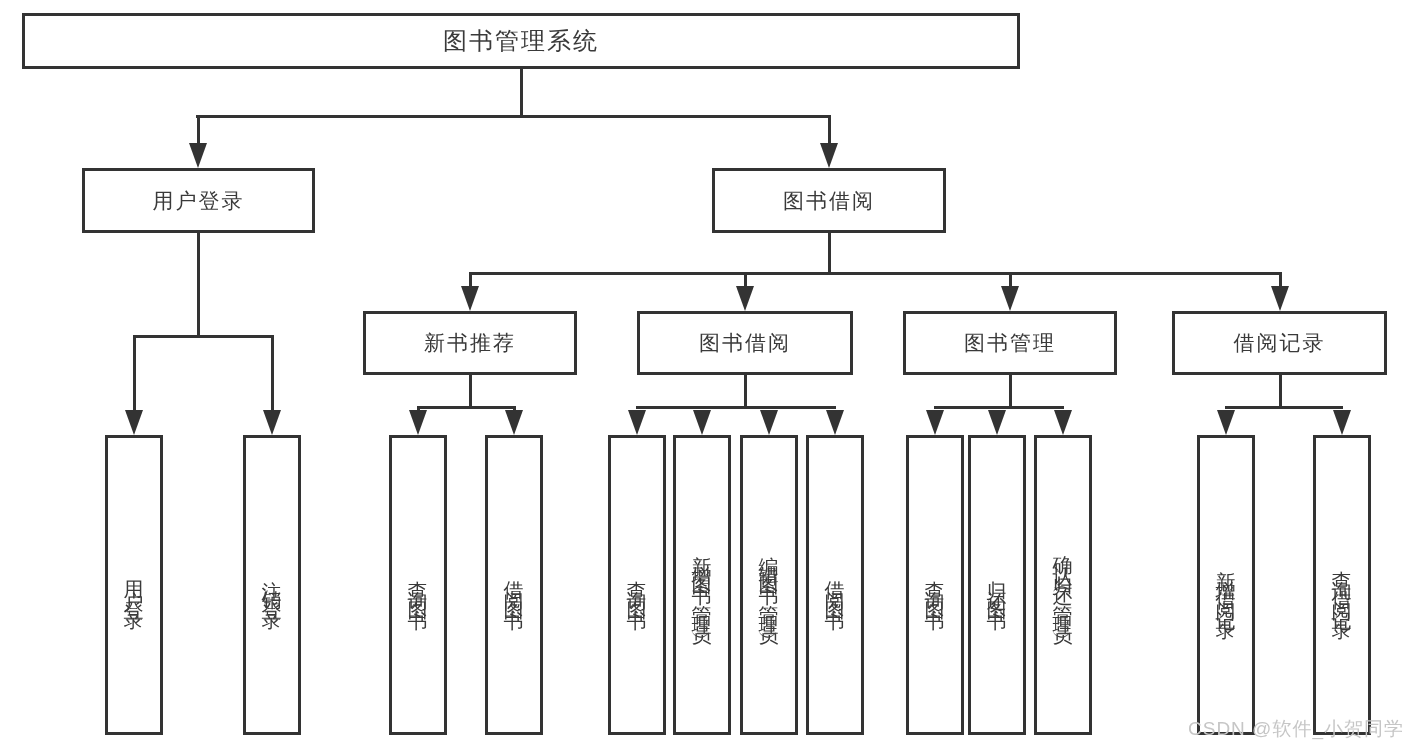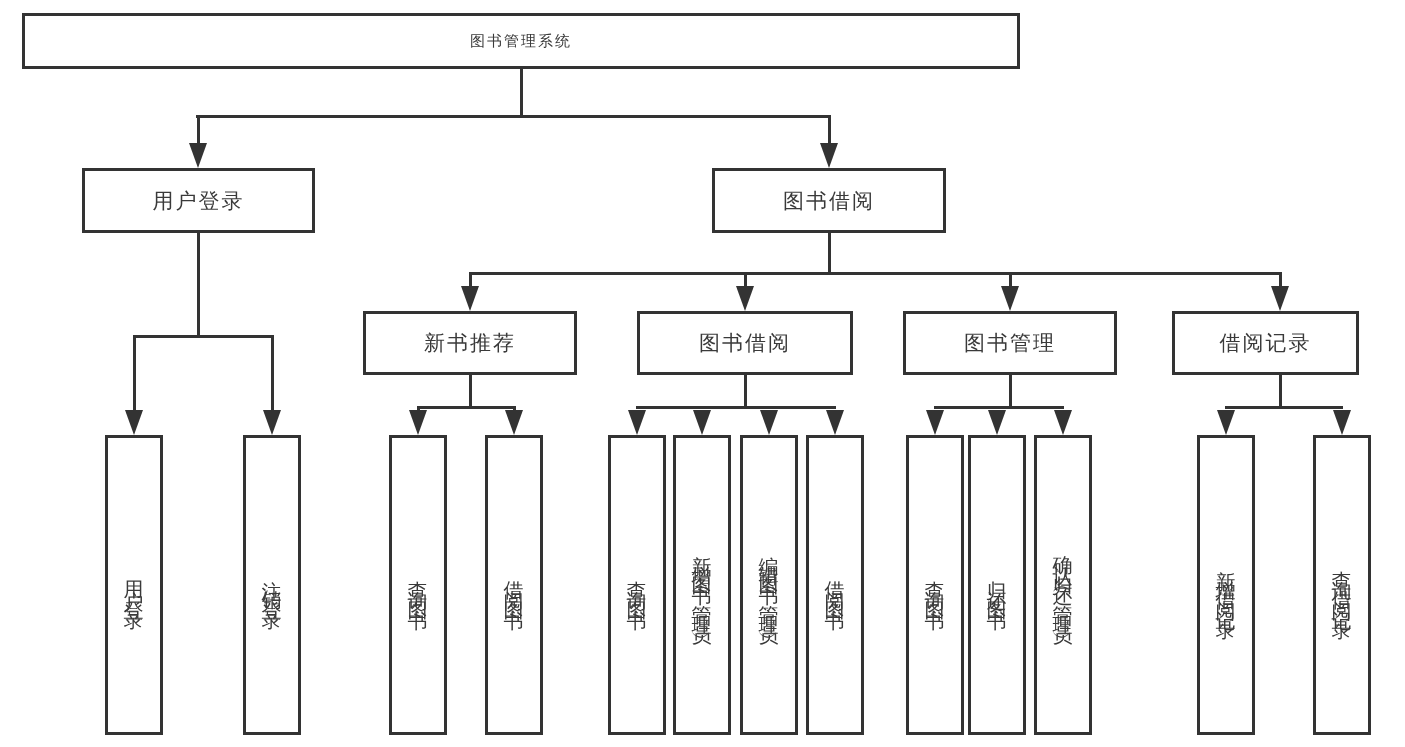--- a/index.html
+++ b/index.html
@@ -17,21 +17,21 @@
     font-family:"Liberation Sans","DejaVu Sans",sans-serif;
   }
   .hbox{
     position:absolute;box-sizing:border-box;
     border:3px solid var(--line);
     background:#fff;
     display:flex;align-items:center;justify-content:center;
     font-size:21px;letter-spacing:2px;color:var(--text);
     white-space:nowrap;
   }
-  .hbox.root{font-size:15px;}
+  .hbox.root{font-size:24px;}
   .vbox{
     position:absolute;box-sizing:border-box;
     width:58px;height:300px;top:435px;
     border:3px solid var(--line);
     background:#fff;
     writing-mode:vertical-rl;text-orientation:mixed;
     display:flex;align-items:center;justify-content:center;
     font-size:20px;letter-spacing:10px;color:var(--text);
     line-height:1;
   }
@@ -80,21 +80,21 @@
   <div class="vline" style="left:744px;top:272px;height:18px;"></div>
   <div class="arrow" style="left:736px;top:286px;"></div>
   <div class="vline" style="left:1009px;top:272px;height:18px;"></div>
   <div class="arrow" style="left:1001px;top:286px;"></div>
   <div class="vline" style="left:1279px;top:272px;height:18px;"></div>
   <div class="arrow" style="left:1271px;top:286px;"></div>
 
   <div class="hbox" style="left:363px;top:311px;width:214px;height:64px;">新书推荐</div>
   <div class="hbox" style="left:637px;top:311px;width:216px;height:64px;">图书借阅</div>
   <div class="hbox" style="left:903px;top:311px;width:214px;height:64px;">图书管理</div>
-  <div class="hbox" style="left:1172px;top:311px;width:187px;height:64px;">借阅记录</div>
+  <div class="hbox" style="left:1172px;top:311px;width:215px;height:64px;">借阅记录</div>
 
   <div class="vline" style="left:469px;top:375px;height:34px;"></div>
   <div class="hline" style="left:417px;top:406px;width:99px;"></div>
   <div class="vline" style="left:417px;top:406px;height:8px;"></div>
   <div class="arrow" style="left:409px;top:410px;"></div>
   <div class="vline" style="left:513px;top:406px;height:8px;"></div>
   <div class="arrow" style="left:505px;top:410px;"></div>
 
   <div class="vline" style="left:744px;top:375px;height:34px;"></div>
   <div class="hline" style="left:636px;top:406px;width:200px;"></div>
@@ -121,14 +121,15 @@
   <div class="vbox" style="left:608px;">查询图书</div>
   <div class="vbox" style="left:673px;">新增图书（管理员）</div>
   <div class="vbox" style="left:740px;">编辑图书（管理员）</div>
   <div class="vbox" style="left:806px;">借阅图书</div>
   <div class="vbox" style="left:906px;">查询图书</div>
   <div class="vbox" style="left:968px;">归还图书</div>
   <div class="vbox" style="left:1034px;">确认归还（管理员）</div>
   <div class="vbox" style="left:1197px;">新增借阅记录</div>
   <div class="vbox" style="left:1313px;">查询借阅记录</div>
 
+  <div class="watermark">CSDN @软件_小贺同学</div>
 
 </div>
 
 </body></html>

